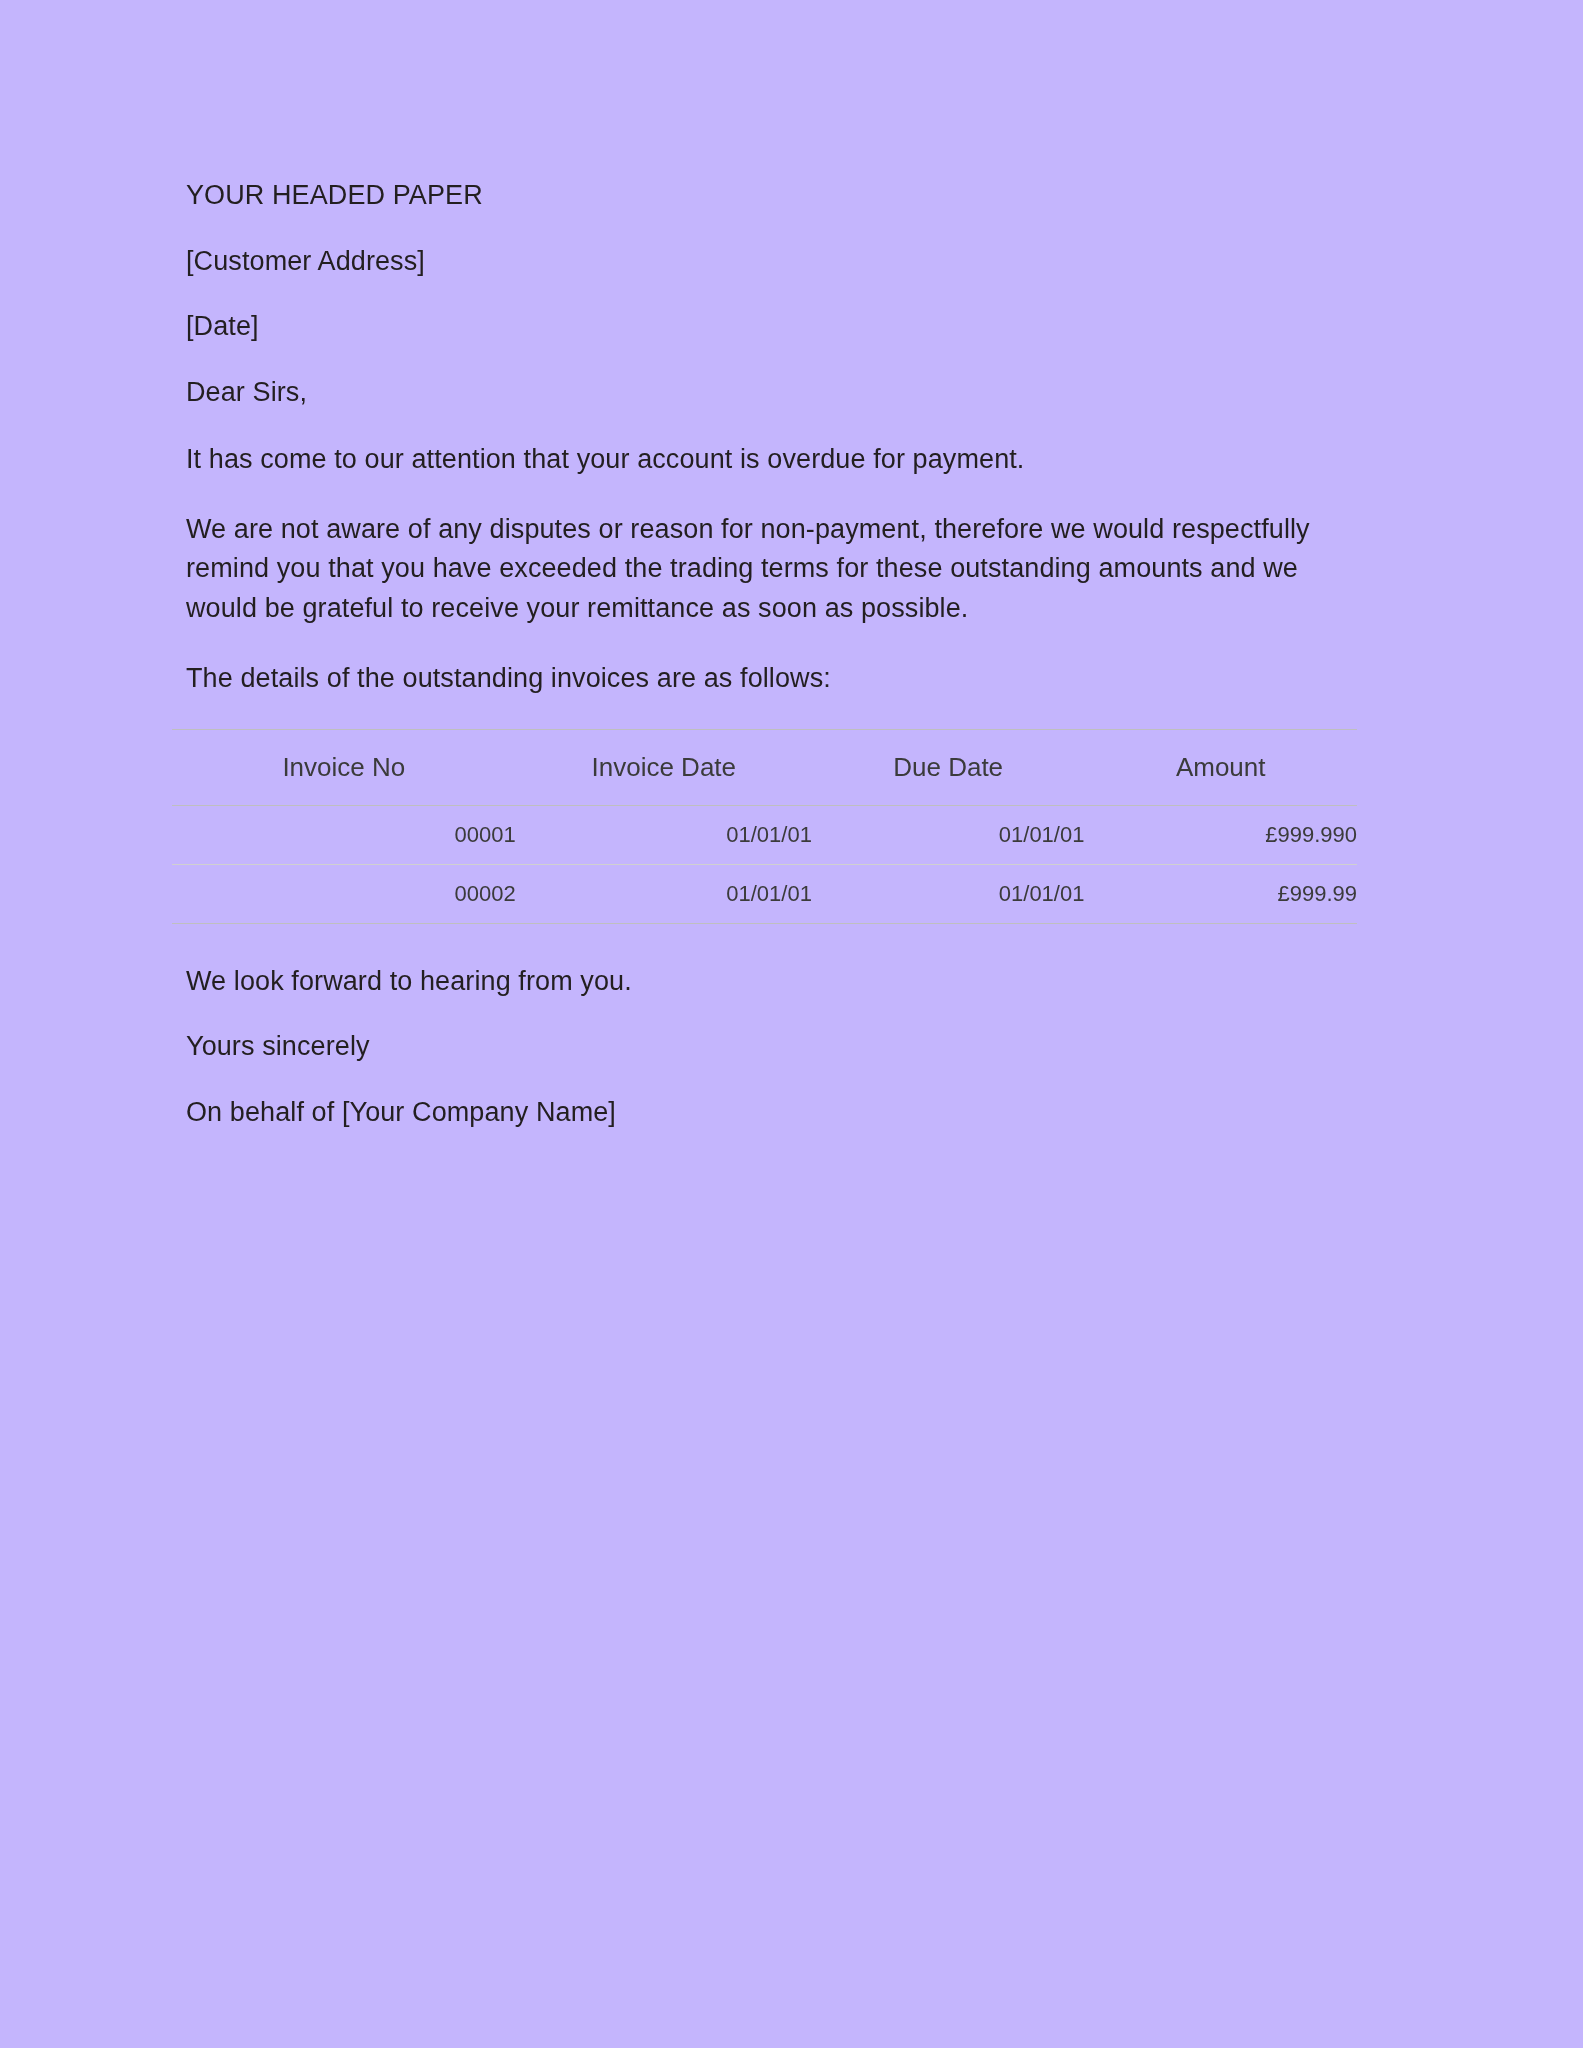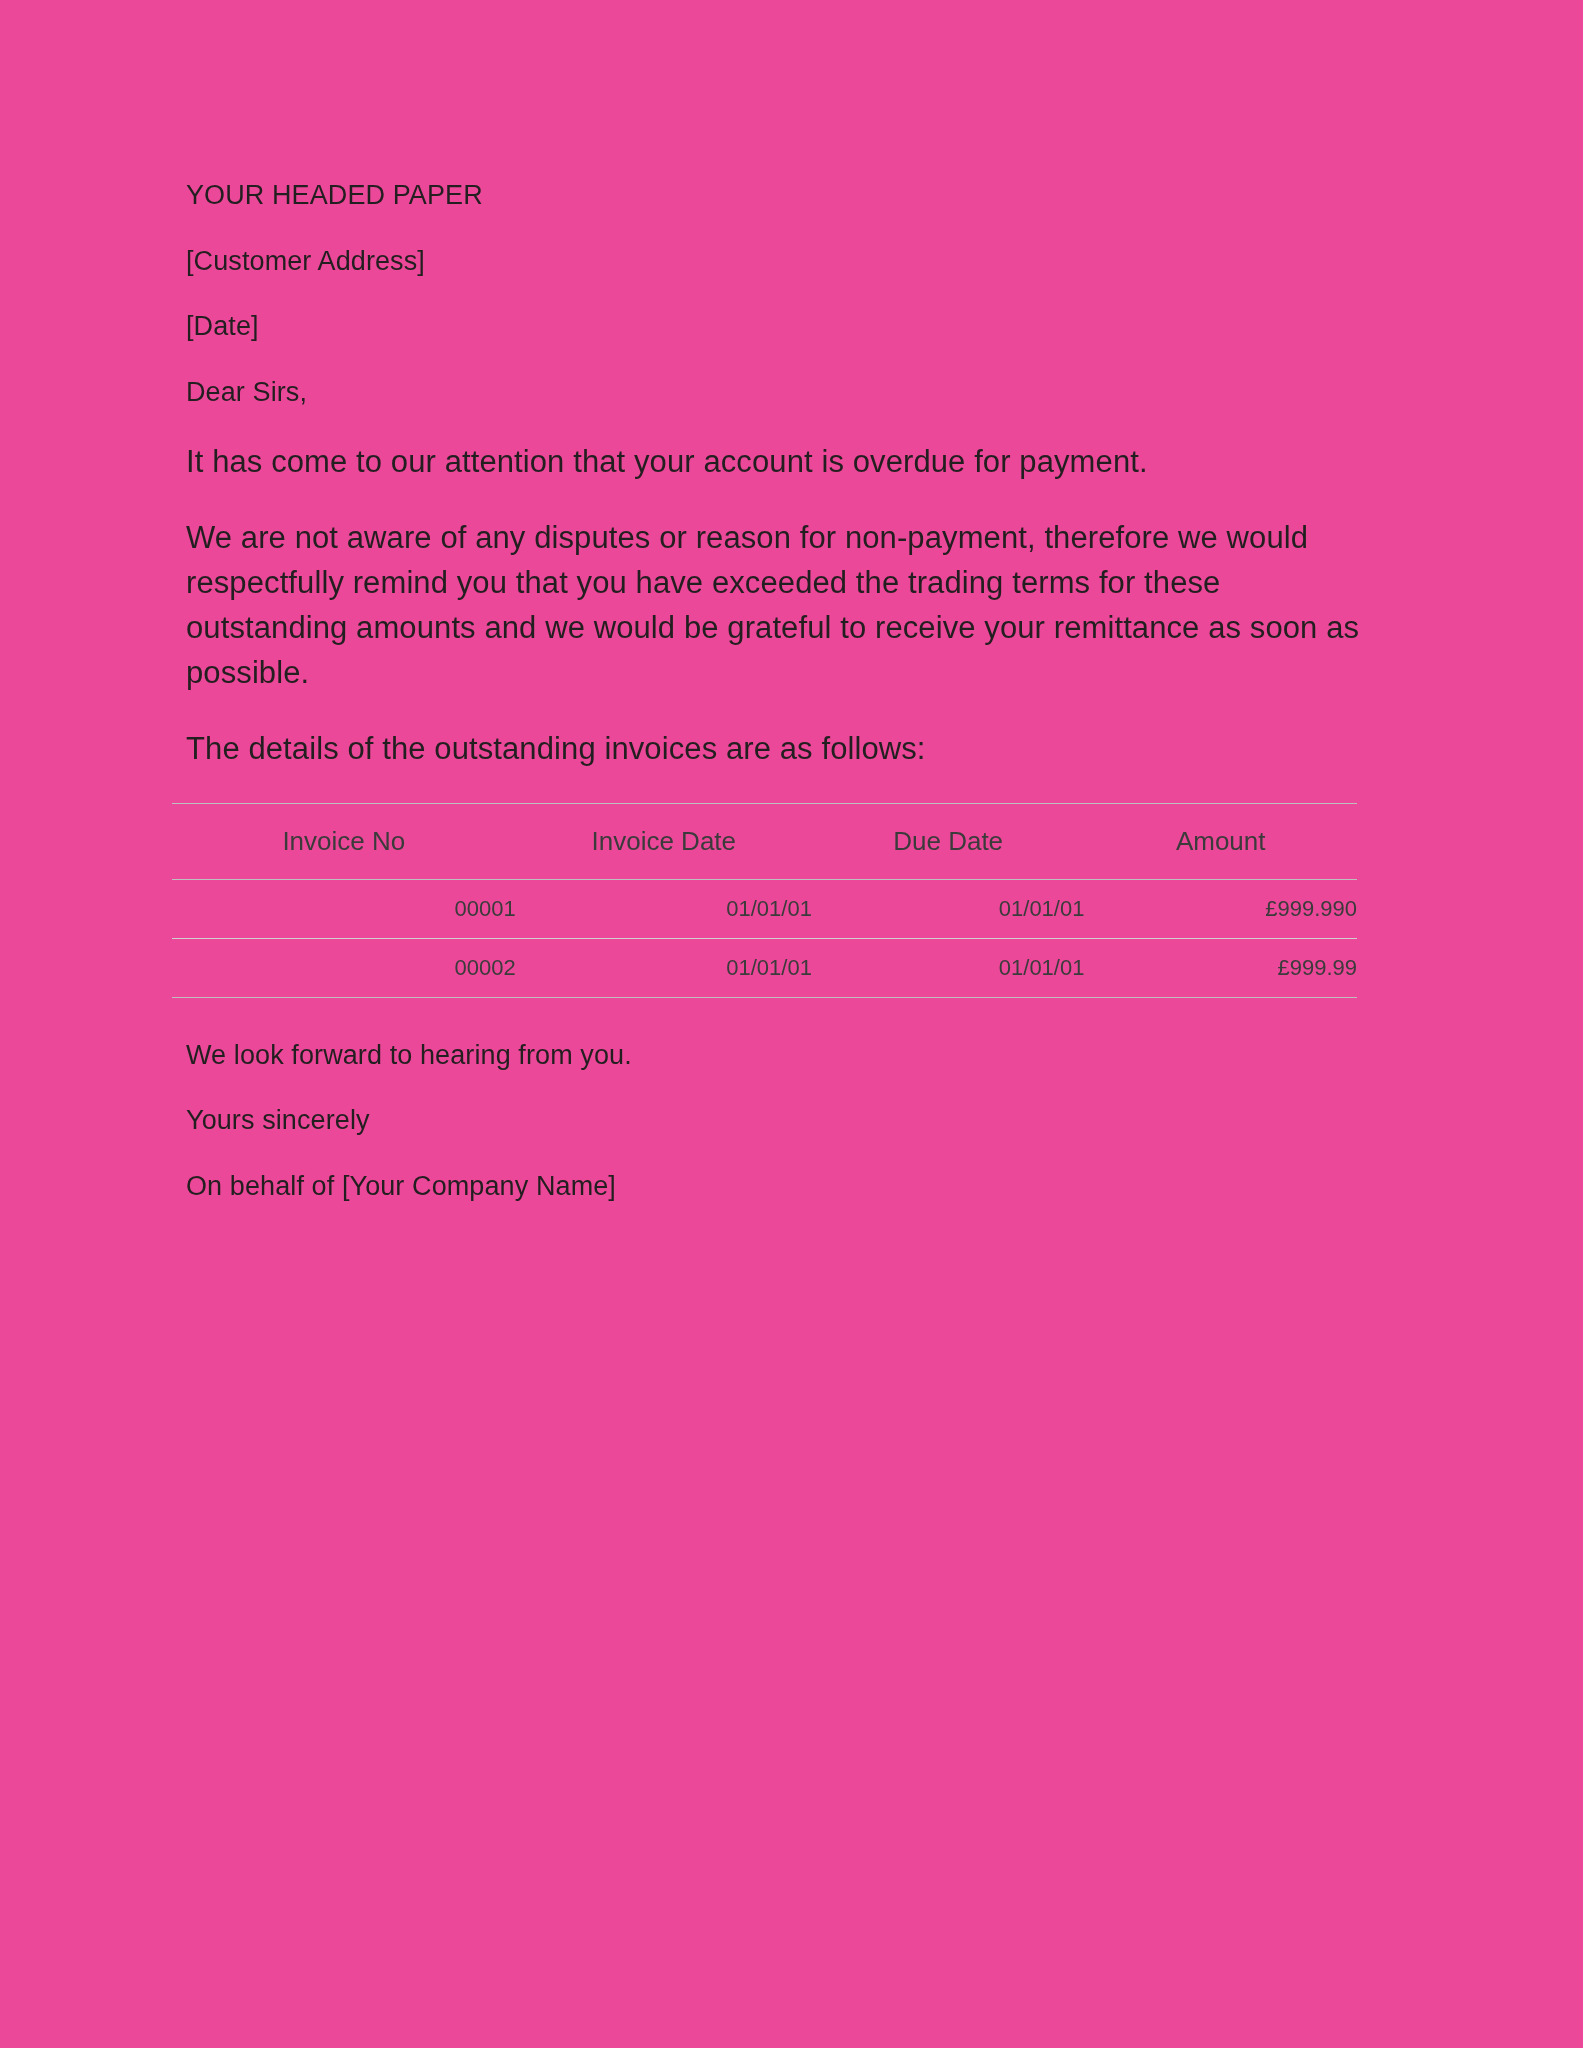--- a/index.html
+++ b/index.html
@@ -11,37 +11,37 @@
     width: 1583px;
     height: 2048px;
     font-family: "Liberation Sans", sans-serif;
     color: #1a1a1a;
     -webkit-font-smoothing: antialiased;
   }
   .page {
     position: relative;
     width: 1583px;
     height: 2048px;
-    background: #ec4899;
+    background: #c4b5fd;
     box-sizing: border-box;
     padding: 178px 170px 0 186px;
   }
   .letter-body {
     width: 1225px;
   }
   p.line {
     margin: 0 0 31px 0;
     font-size: 27px;
     line-height: 1.28;
     color: #231f20;
     letter-spacing: 0.1px;
   }
   p.para {
     margin: 0 0 31px 0;
-    font-size: 31px;
+    font-size: 27px;
     line-height: 1.45;
     color: #231f20;
     letter-spacing: 0.1px;
     max-width: 1190px;
   }
   .table-wrap {
     margin-top: 4px;
     width: 1185px;
     margin-left: -14px;
   }

